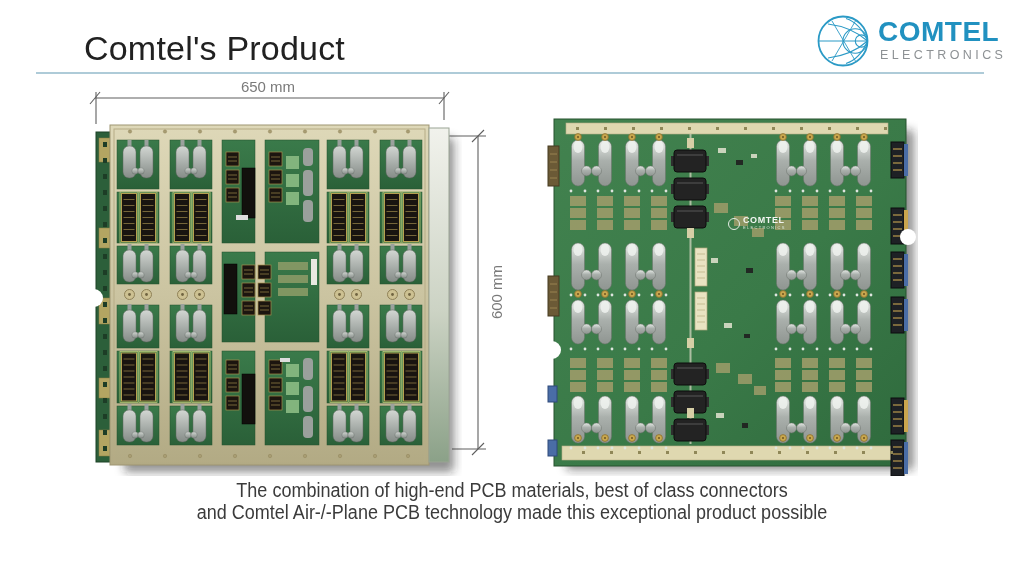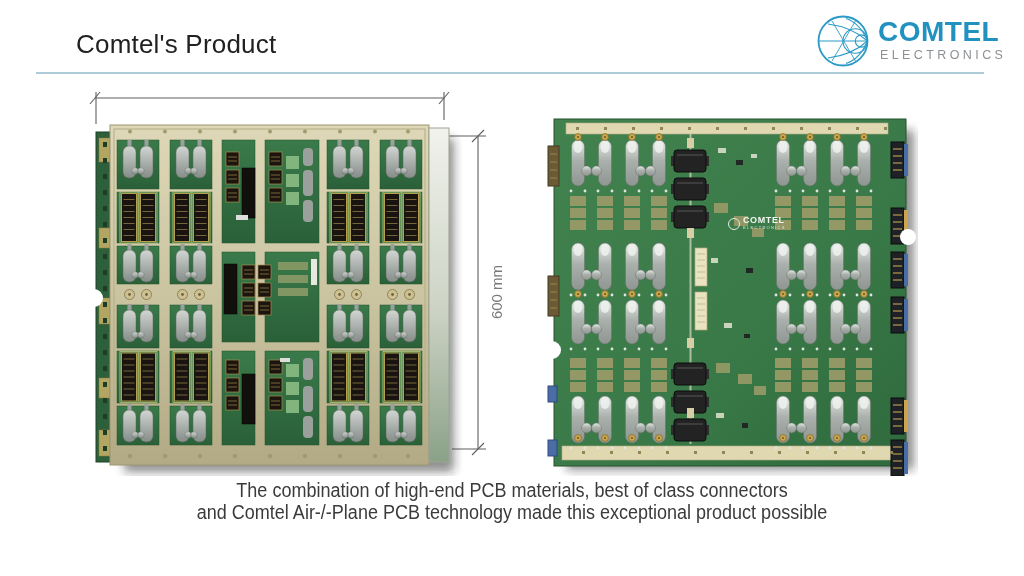--- a/index.html
+++ b/index.html
@@ -1,20 +1,20 @@
 <!DOCTYPE html>
 <html><head>
 <meta charset="utf-8">
 <style>
   html,body{margin:0;padding:0;background:#888;}
   #slide{position:relative;width:1024px;height:576px;background:#ffffff;overflow:hidden;
          font-family:"Liberation Sans",sans-serif;}
 
   
-  #title{position:absolute;left:76px;top:29px;font-size:26px;color:#212121;letter-spacing:.2px;}
+  #title{position:absolute;left:84px;top:29px;font-size:34px;color:#212121;letter-spacing:.2px;}
   #rule{position:absolute;left:36px;top:72px;width:948px;height:2px;background:#aecbd8;}
 
   
   #logo{position:absolute;left:816px;top:13px;width:200px;height:58px;}
   #logo .emblem{position:absolute;left:0;top:0;}
   #logo .wordmark{position:absolute;left:62px;top:3px;font-size:28px;font-weight:700;
                   color:#2191c0;letter-spacing:.5px;}
   #logo .subtitle{position:absolute;left:64px;top:35px;font-size:12.5px;color:#8d9194;
                   letter-spacing:3.4px;}
 
@@ -77,20 +77,21 @@
       <line x1="96" y1="92" x2="96" y2="124"></line>
       <line x1="444" y1="92" x2="444" y2="120"></line>
 
       <line x1="478" y1="136" x2="478" y2="449"></line>
       <line x1="472" y1="142" x2="484" y2="130"></line>
       <line x1="472" y1="455" x2="484" y2="443"></line>
       <line x1="447" y1="136" x2="486" y2="136"></line>
       <line x1="452" y1="449" x2="486" y2="449"></line>
     </g>
   </svg>
+  <div id="dim-w" class="dimlabel">650 mm</div>
   <div id="dim-h" class="dimlabel">600 mm</div>
 
   <svg id="lboard" class="board" width="372" height="364" viewBox="0 0 372 364">
     <defs>
       <linearGradient id="lg-beige" x1="0" y1="0" x2="0" y2="1">
         <stop offset="0" stop-color="#ded8b8"></stop>
           <stop offset=".5" stop-color="#cbc4a1"></stop>
           <stop offset="1" stop-color="#b2aa84"></stop>
       </linearGradient>
       <linearGradient id="lg-metal" x1="0" y1="0" x2="0" y2="1">

